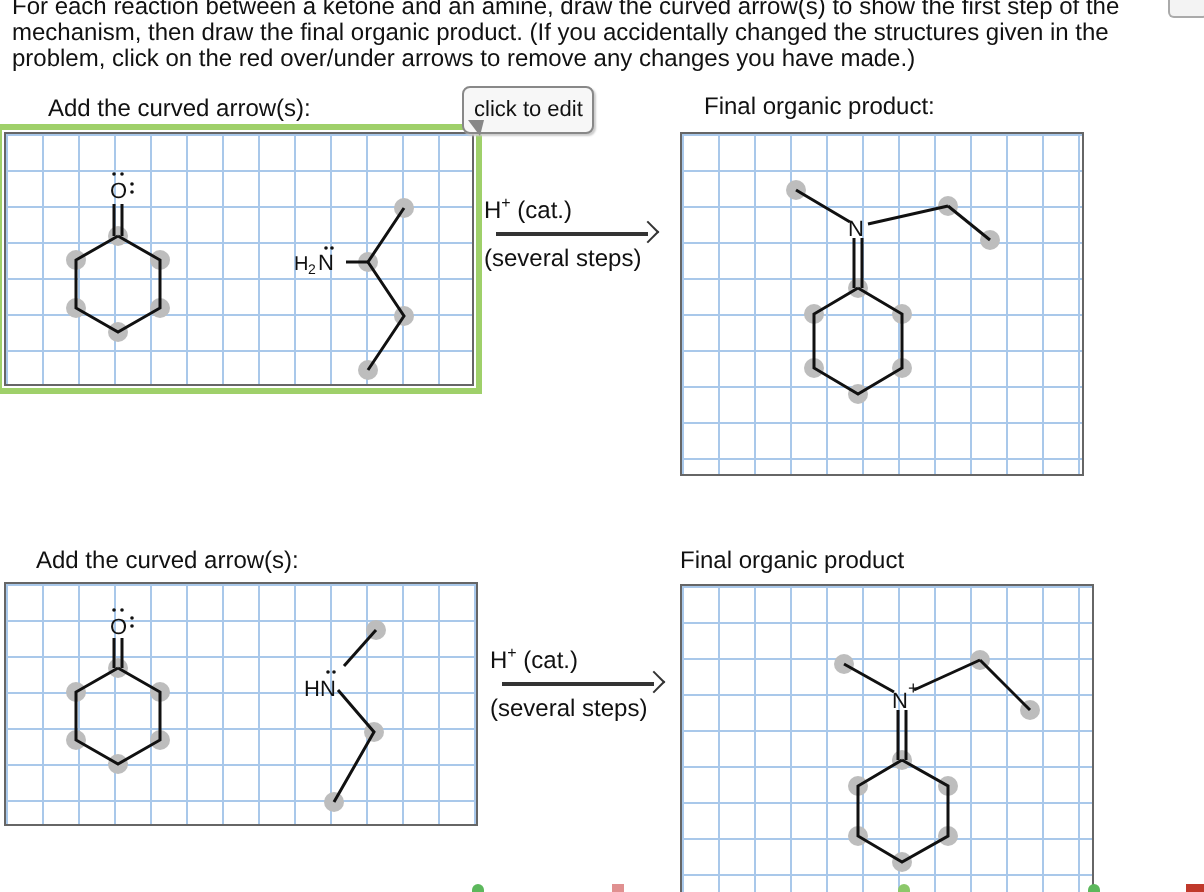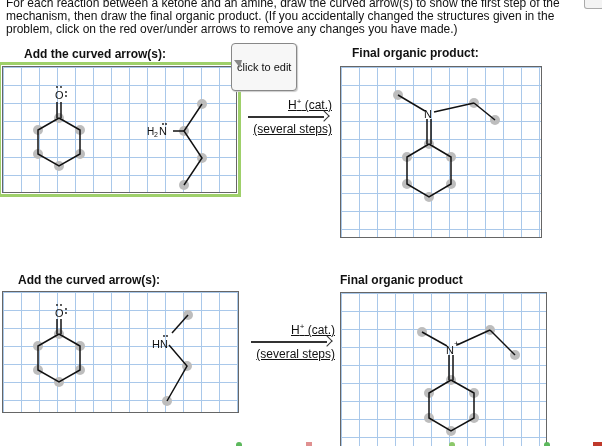--- a/index.html
+++ b/index.html
@@ -1,28 +1,28 @@
 <!DOCTYPE html>
 <html><head>
 <meta charset="utf-8">
 <style>
   html,body{margin:0;padding:0;background:#fff;}
   body{width:602px;height:446px;position:relative;overflow:hidden;font-family:"Liberation Sans",sans-serif;color:#111;}
   .instructions{position:absolute;left:6px;top:-3px;width:590px;font-size:12px;line-height:13px;}
   .corner-btn{position:absolute;left:584px;top:0;width:18px;height:8px;border:1px solid #aaa;border-top:none;border-radius:0 0 3px 3px;background:#f3f3f3;}
-  .label{position:absolute;font-size:12px;font-weight:bold;}
+  .label{position:absolute;font-size:12px;}
   .canvas{position:absolute;box-sizing:border-box;border:1px solid #666;
     background-color:#fff;
     background-image:linear-gradient(to right,#a9c8ea 1px,transparent 1px),linear-gradient(to bottom,#a9c8ea 1px,transparent 1px);
     background-size:18px 18px;overflow:hidden;}
   .canvas.selected{outline:3px solid #9fd06a;outline-offset:1px;}
   .canvas svg{position:absolute;left:0;top:0;}
-  .tooltip{position:absolute;left:231px;top:43px;padding:17px 5px;font-size:11px;border:1px solid #888;border-radius:4px;background:#f7f7f7;box-shadow:1px 1px 1px #ccc;}
+  .tooltip{position:absolute;left:231px;top:43px;padding:5px 5px;font-size:11px;border:1px solid #888;border-radius:4px;background:#f7f7f7;box-shadow:1px 1px 1px #ccc;}
   .tooltip-tail{position:absolute;left:234px;top:60px;width:0;height:0;border-left:6px solid transparent;border-right:2px solid transparent;border-top:8px solid #888;}
-  .reaction{position:absolute;width:90px;text-align:right;font-size:12px;text-decoration:underline;}
+  .reaction{position:absolute;width:90px;text-align:left;font-size:12px;}
   .reaction .cond{display:block;height:15px;}
   .reaction .arrow{display:block;position:relative;height:10px;}
   .reaction .arrow .line{position:absolute;left:6px;right:8px;top:4px;height:1.5px;background:#333;}
   .reaction .arrow .head{position:absolute;right:4px;top:0;width:7px;height:7px;border-top:1.5px solid #333;border-right:1.5px solid #333;transform:rotate(45deg);}
   sup{font-size:8px;}
   .bottom-marks{position:absolute;top:442px;height:4px;}
 </style>
 </head>
 <body>
 

